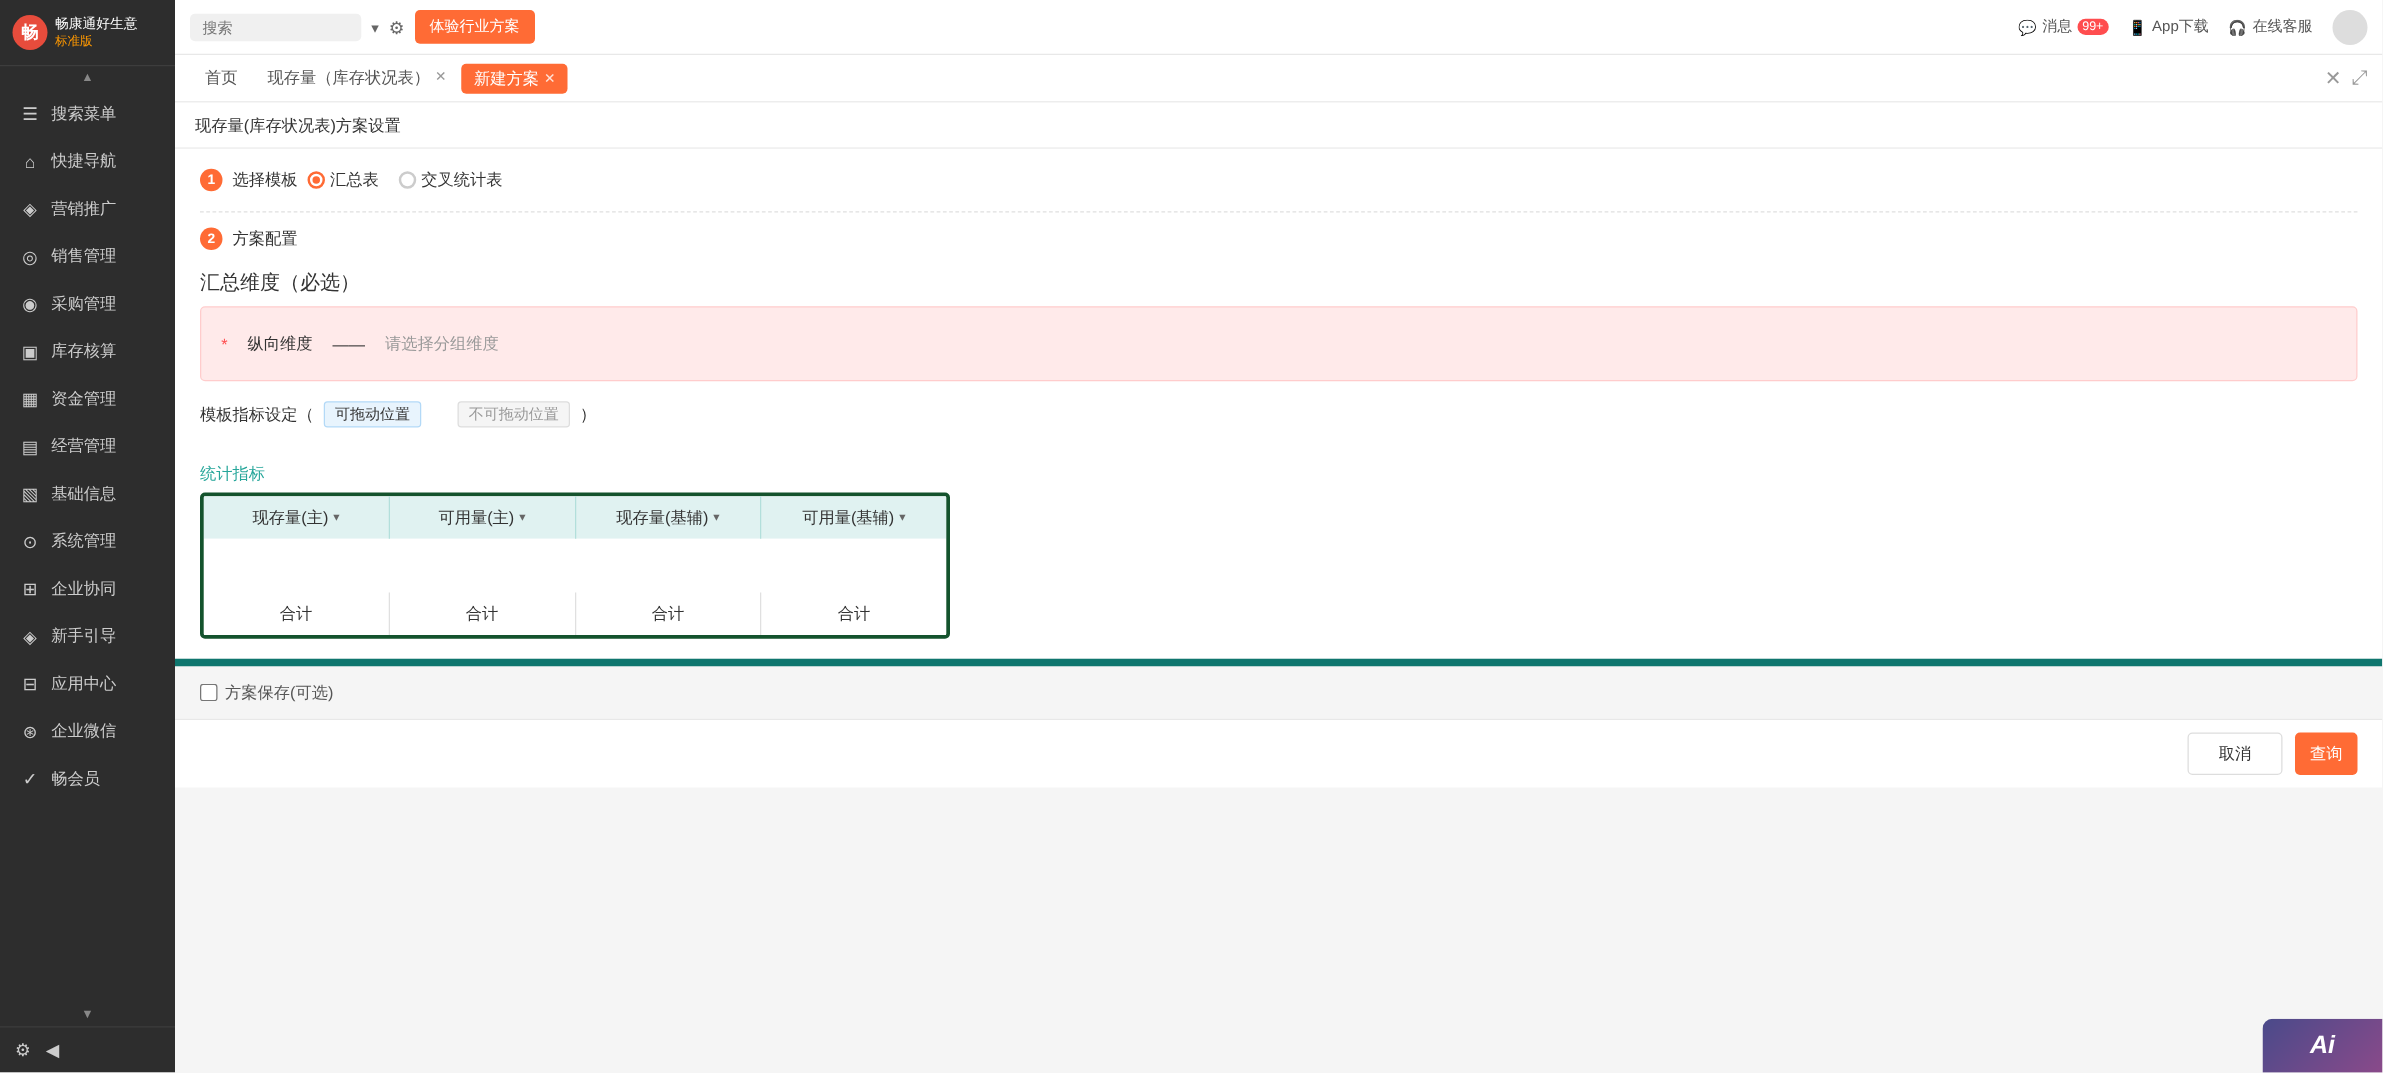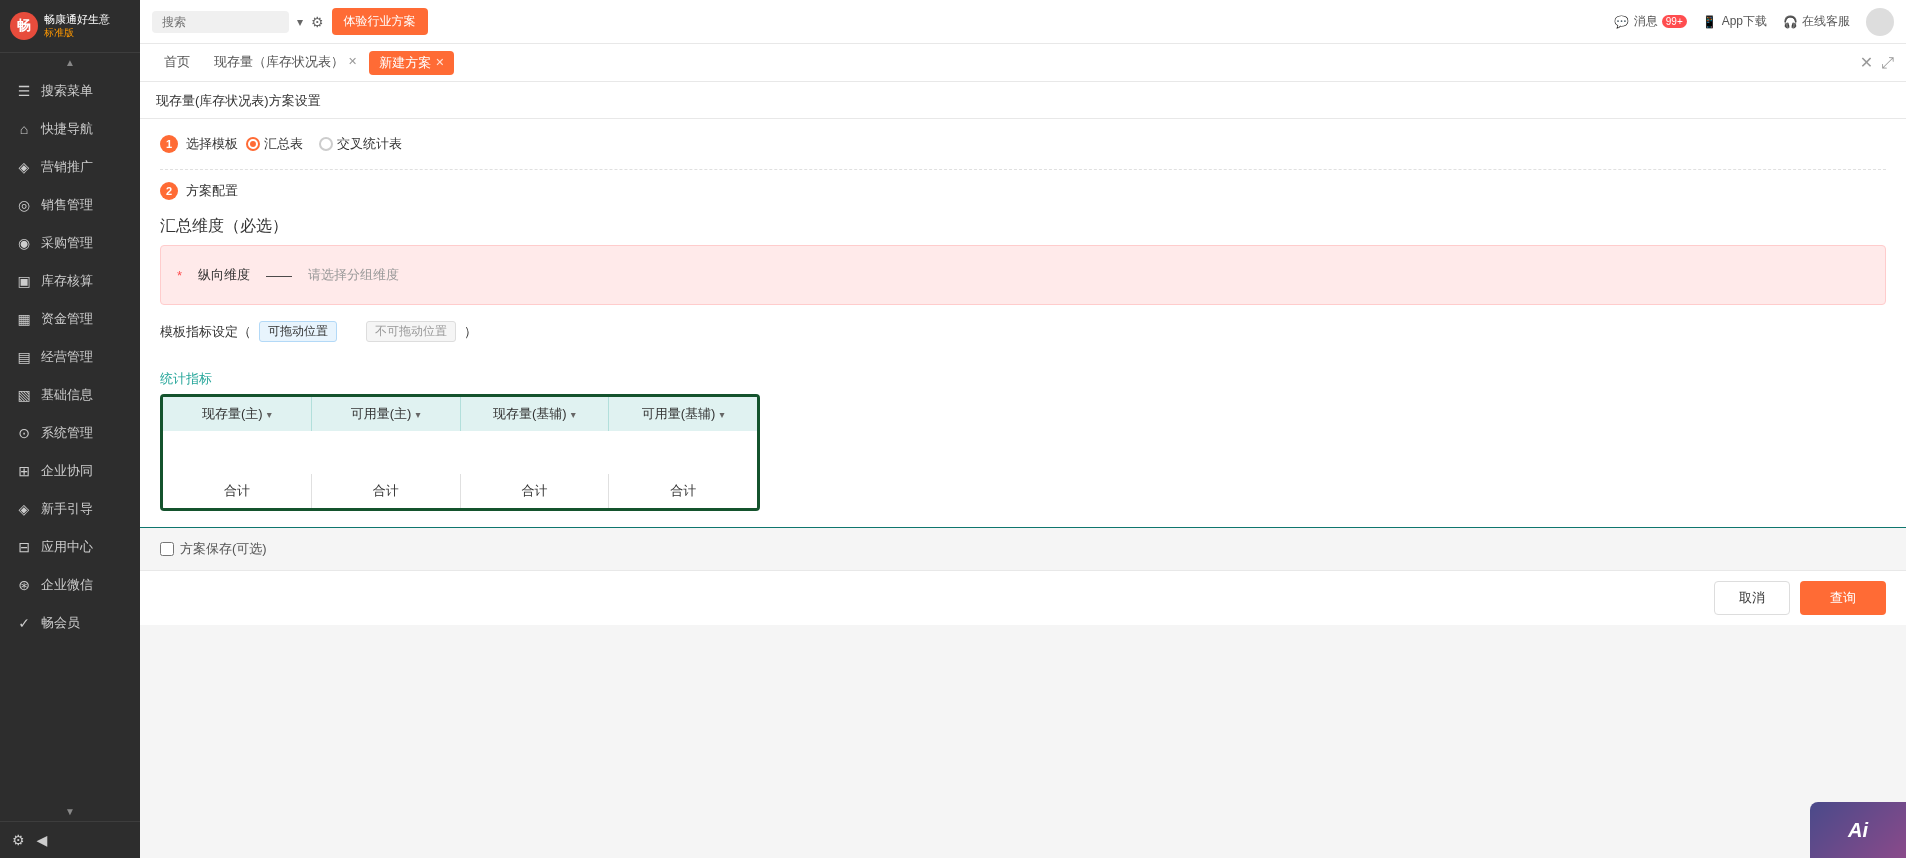--- a/index.html
+++ b/index.html
@@ -229,21 +229,21 @@
 
     
     .hints { margin-top: 16px; font-size: 12px; color: #bbb; }
     .hints p { margin-bottom: 4px; }
 
     
     .save-option {
       display: flex; align-items: center; gap: 6px;
       padding: 12px 20px;
       background: #f5f5f5;
-      border-top: 1px solid #0f766e;
+      border-top: 6px solid #0f766e;
     }
     .save-checkbox { width: 14px; height: 14px; cursor: pointer; }
     .save-label { font-size: 13px; color: #555; }
 
     
     .footer-bar {
       background: #fff;
       padding: 10px 20px;
       display: flex; justify-content: flex-end; gap: 10px;
       border-top: 1px solid #e8e8e8;
@@ -253,30 +253,30 @@
       border: 1px solid #ddd;
       border-radius: 4px;
       padding: 7px 24px;
       font-size: 13px; color: #333;
       cursor: pointer;
     }
     .btn-query {
       background: #ff6b35;
       border: none;
       border-radius: 4px;
-      padding: 7px 30px;
+      padding: 7px 12px;
       font-size: 13px; color: #fff;
       cursor: pointer;
     }
 
     
     .ai-float {
       position: fixed;
       bottom: 0; right: 0;
-      width: 96px; height: 56px;
+      width: 96px; height: 43px;
       background: linear-gradient(135deg, #4a4a8a, #8a4a8a);
       color: #fff;
       display: flex; align-items: center; justify-content: center;
       font-size: 20px; font-style: italic; font-weight: bold;
       cursor: pointer;
       border-radius: 8px 0 0 0;
     }
 
     
     .sidebar-nav::-webkit-scrollbar { width: 4px; }

